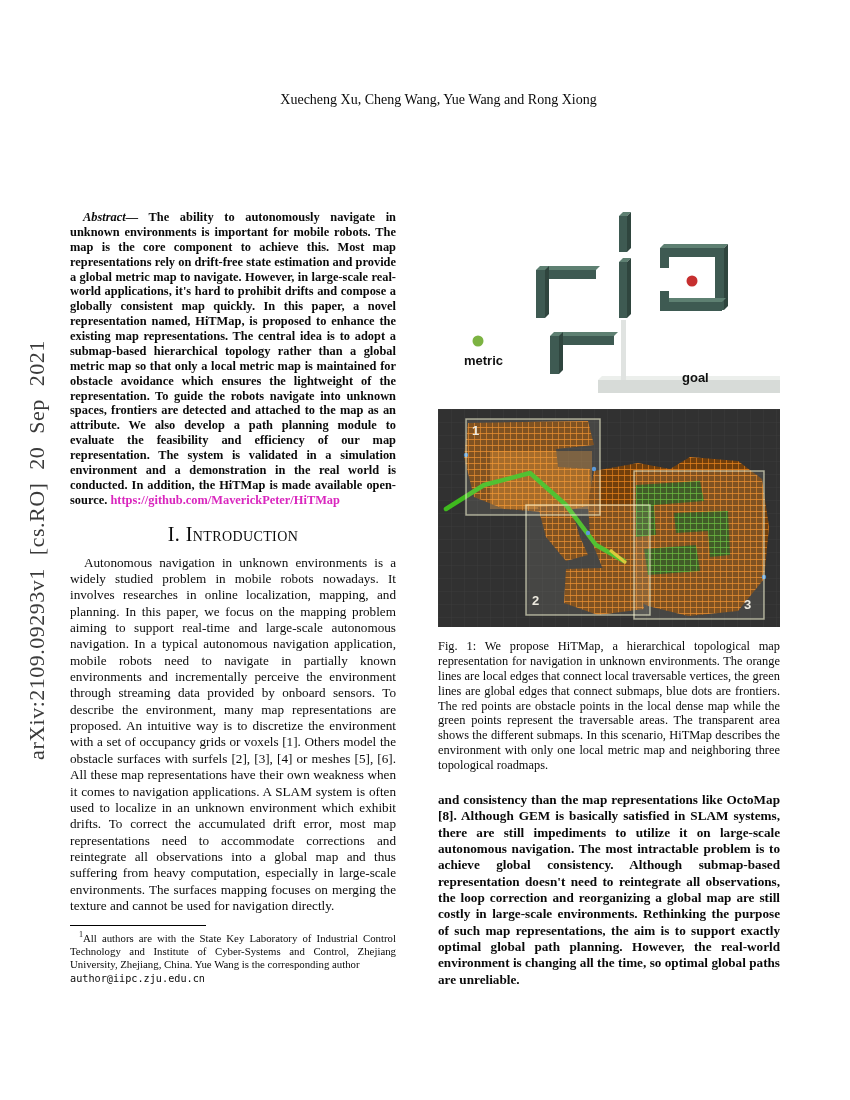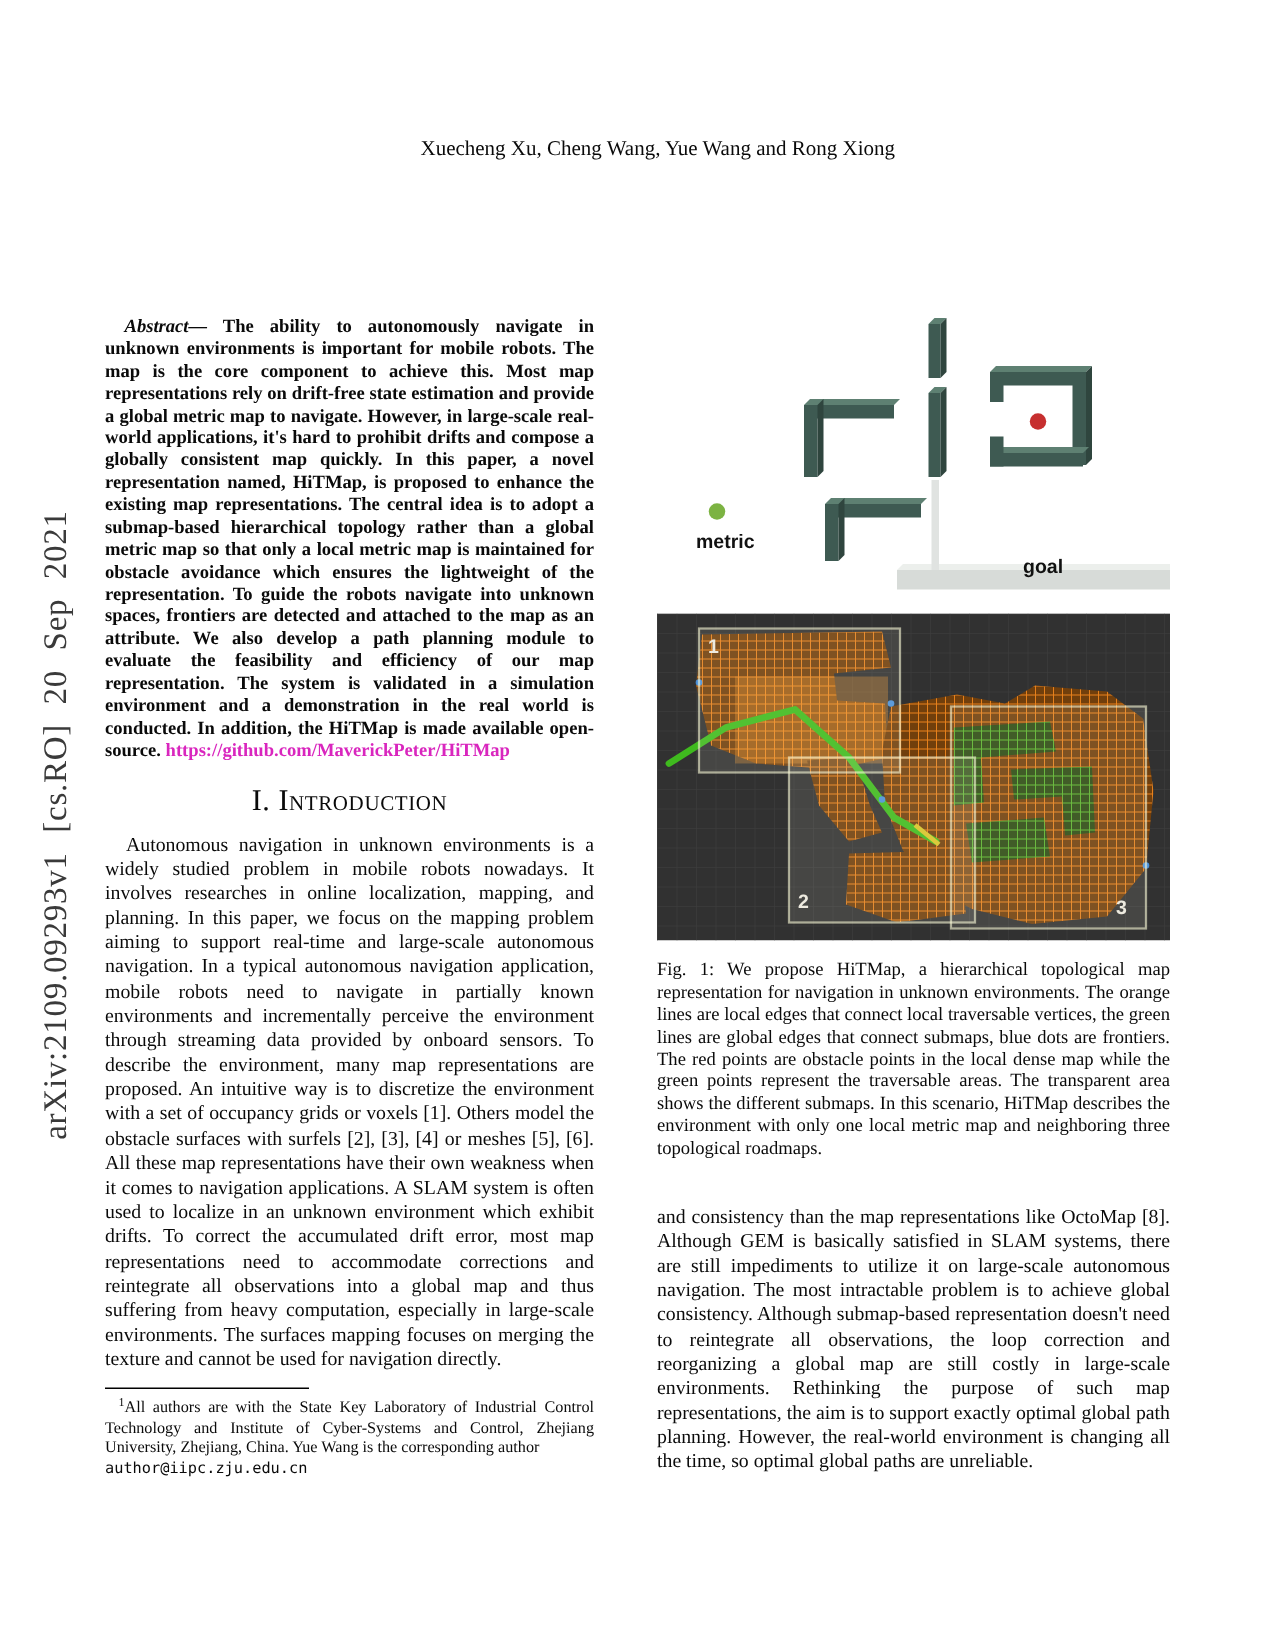--- a/index.html
+++ b/index.html
@@ -39,21 +39,21 @@
   
   figure{margin:0;}
   .fig-top{position:relative;width:342px;height:199px;background:#ffffff;}
   .fig-bottom{position:relative;width:342px;height:218px;}
   .fig-top svg,.fig-bottom svg{display:block;width:342px;height:auto;}
   .fig-label{position:absolute;font-family:"Liberation Sans",sans-serif;
     font-size:13px;font-weight:600;color:#111;}
   .map-label{position:absolute;font-family:"Liberation Sans",sans-serif;
     font-size:13px;font-weight:600;color:#EDEADF;}
   figcaption{font-size:12.4px;line-height:1.2;text-align:justify;margin-top:12px;}
-  .continuation{margin-top:30px;}
+  .continuation{margin-top:19px;font-weight:bold;}
 </style>
 </head>
 <body>
 
 <div class="page">
 
   <div class="arxiv-side">arXiv:2109.09293v1 [cs.RO] 20 Sep 2021</div>
 
   <div class="header">
     <div class="authors">Xuecheng Xu, Cheng Wang, Yue Wang and Rong Xiong</div>

